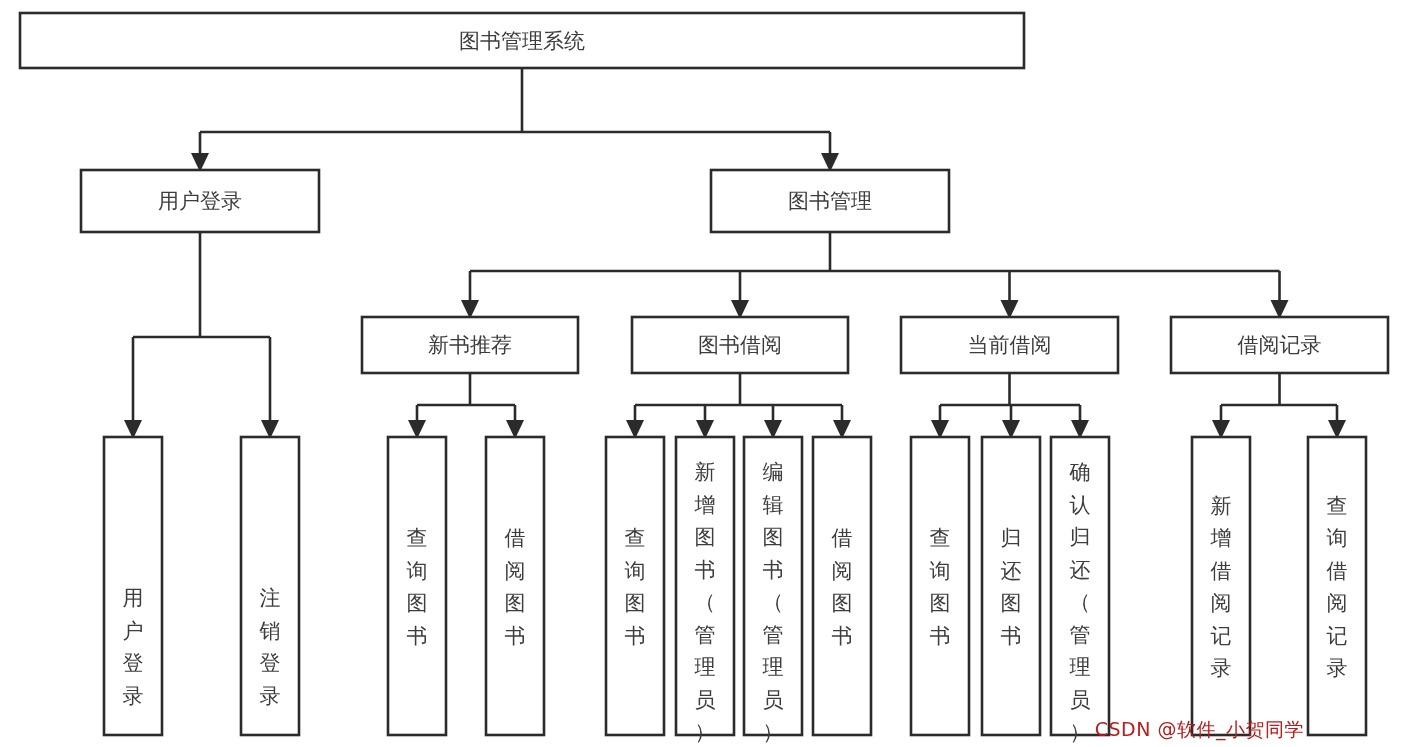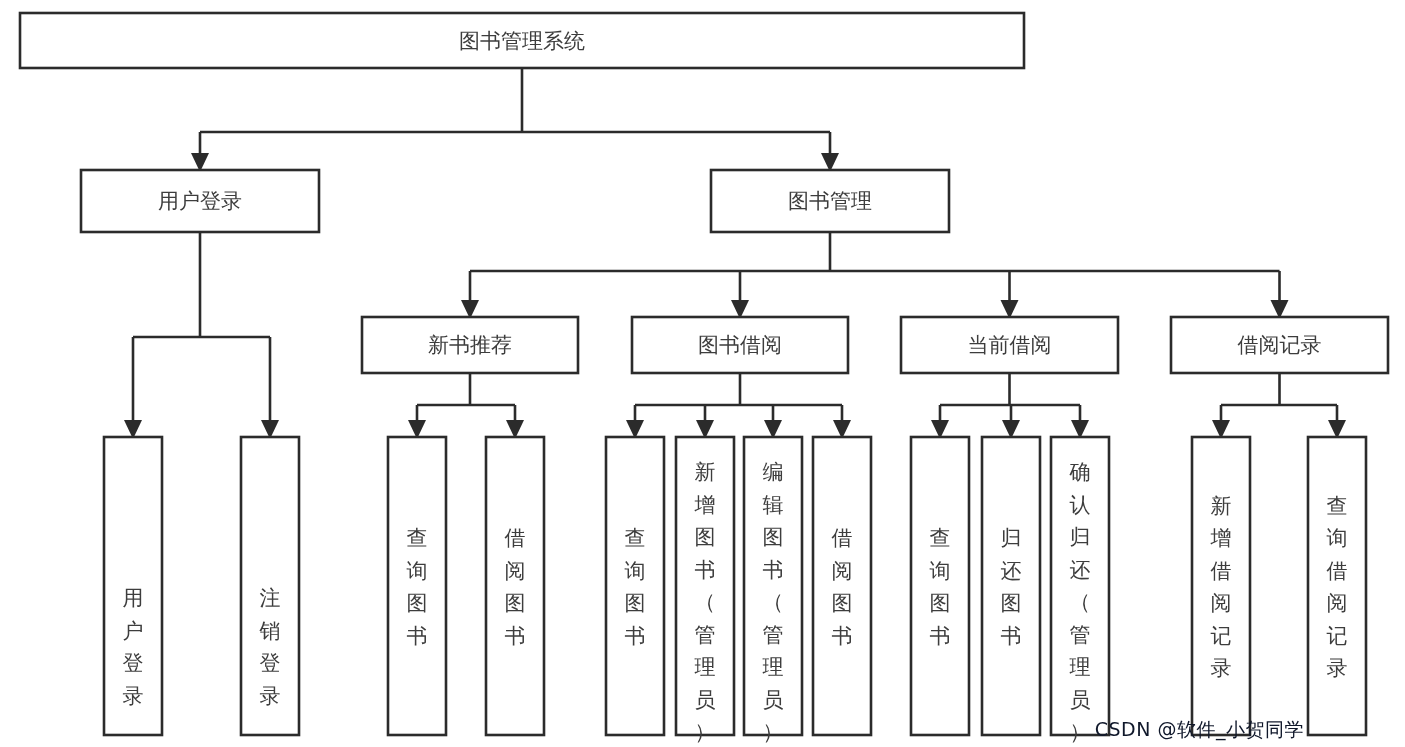--- a/index.html
+++ b/index.html
@@ -53,21 +53,21 @@
   .arrow-head {
     fill: #2b2b2b;
     stroke: none;
   }
   .watermark {
     position: absolute;
     right: 8px;
     bottom: 4px;
     font-family: "DejaVu Sans", "Liberation Sans", sans-serif;
     font-size: 19px;
-    color: #0f172a;
+    color: #b91c1c;
     white-space: nowrap;
     letter-spacing: 0.5px;
     pointer-events: none;
   }
 </style>
 </head>
 <body>
 
 <div id="diagram-root">
   <svg class="flow" viewBox="0 0 1405 747">

